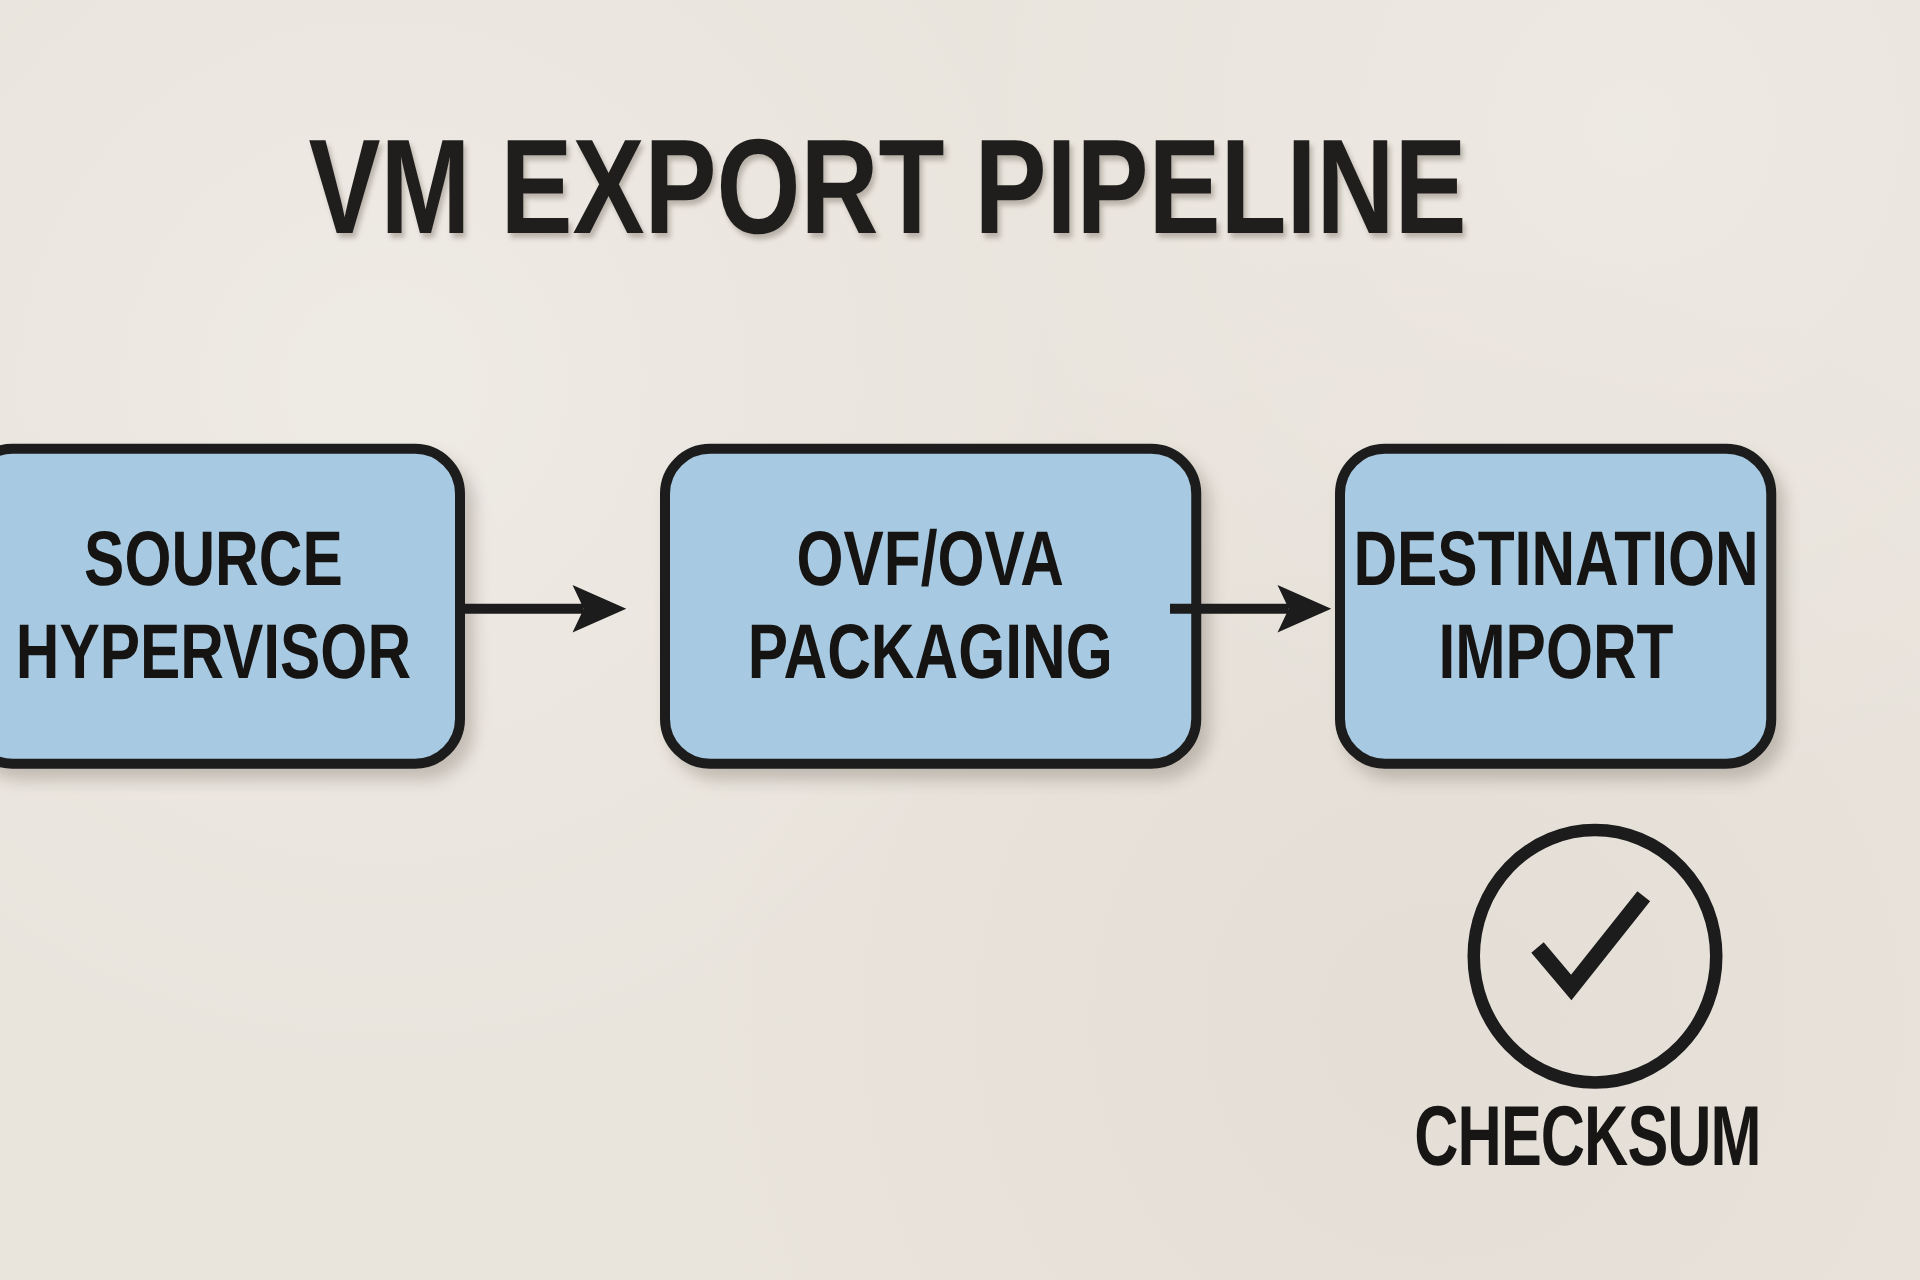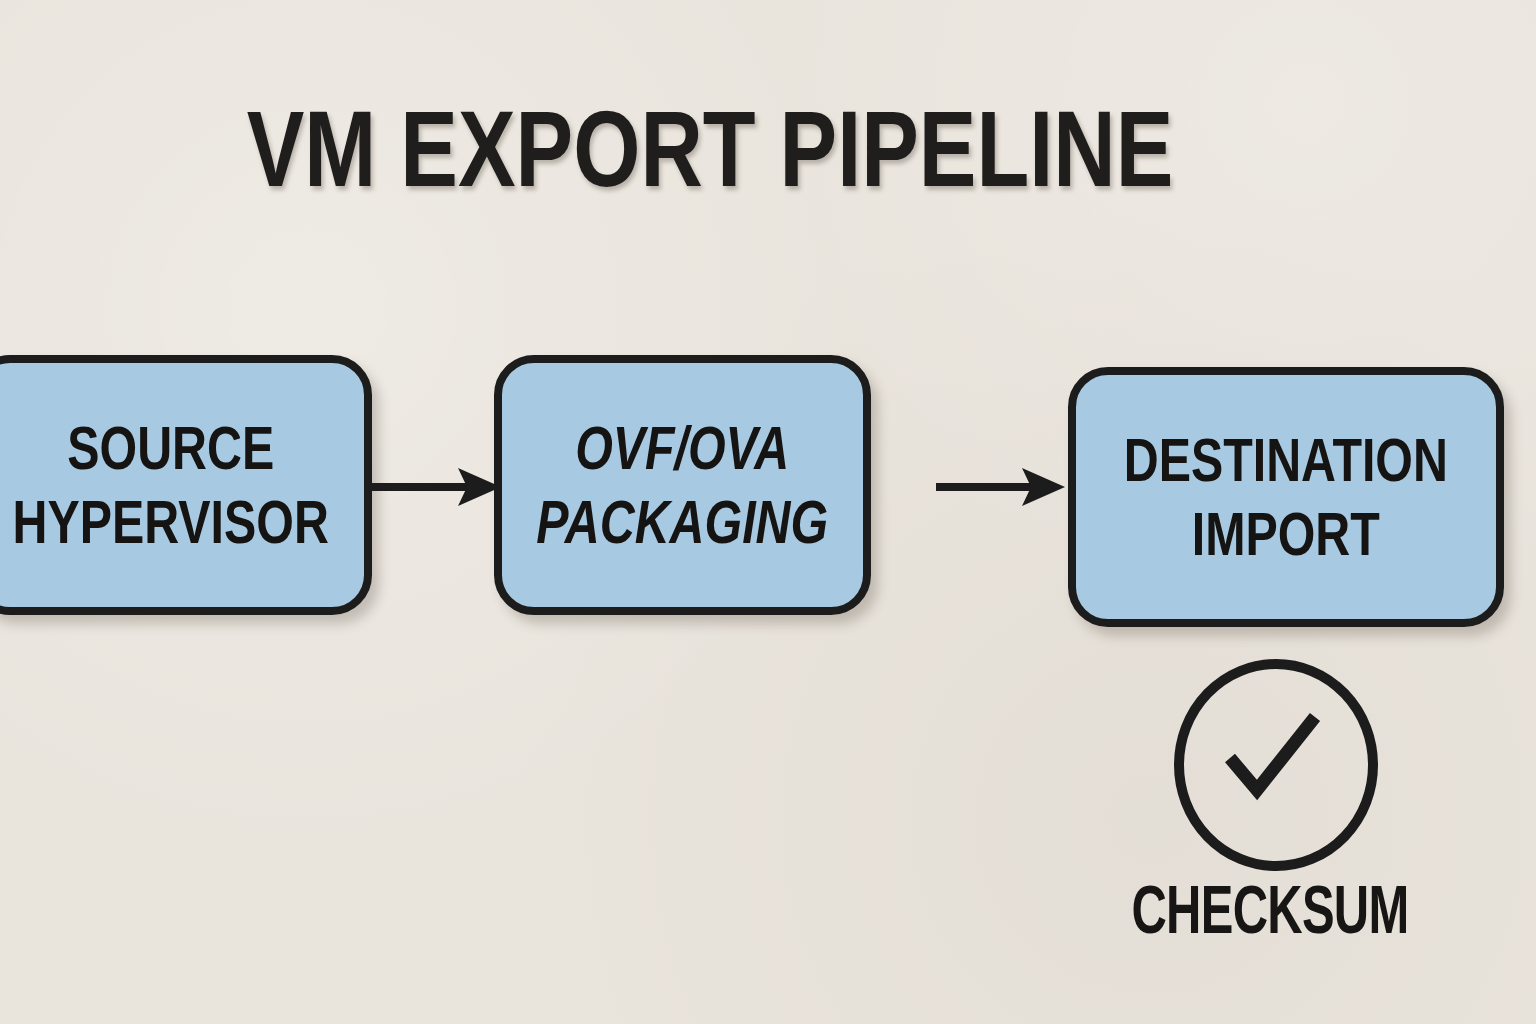--- a/index.html
+++ b/index.html
@@ -54,22 +54,22 @@
     font-size:62px;
     font-weight:800;
     line-height:1.2;
     white-space:nowrap;
     transform:scaleX(0.78);
     transform-origin:50% 50%;
     color:#151413;
   }
   .node-label span{display:block;}
   #node-source{ left:-30px; width:402px; }
-  #node-packaging{ left:494px; width:377px;font-style:italic; }
-  #node-destination{ left:1068px; width:436px;margin-top:12px; }
+  #node-packaging{ left:528px; width:433px; }
+  #node-destination{ left:1068px; width:353px; }
   .arrow{
     position:absolute;
     top:467px;
     width:130px;height:40px;
   }
   #arrow-1{ left:372px; }
   #arrow-2{ left:936px; }
   .badge-icon{
     position:absolute;
     left:1170px; top:655px;

